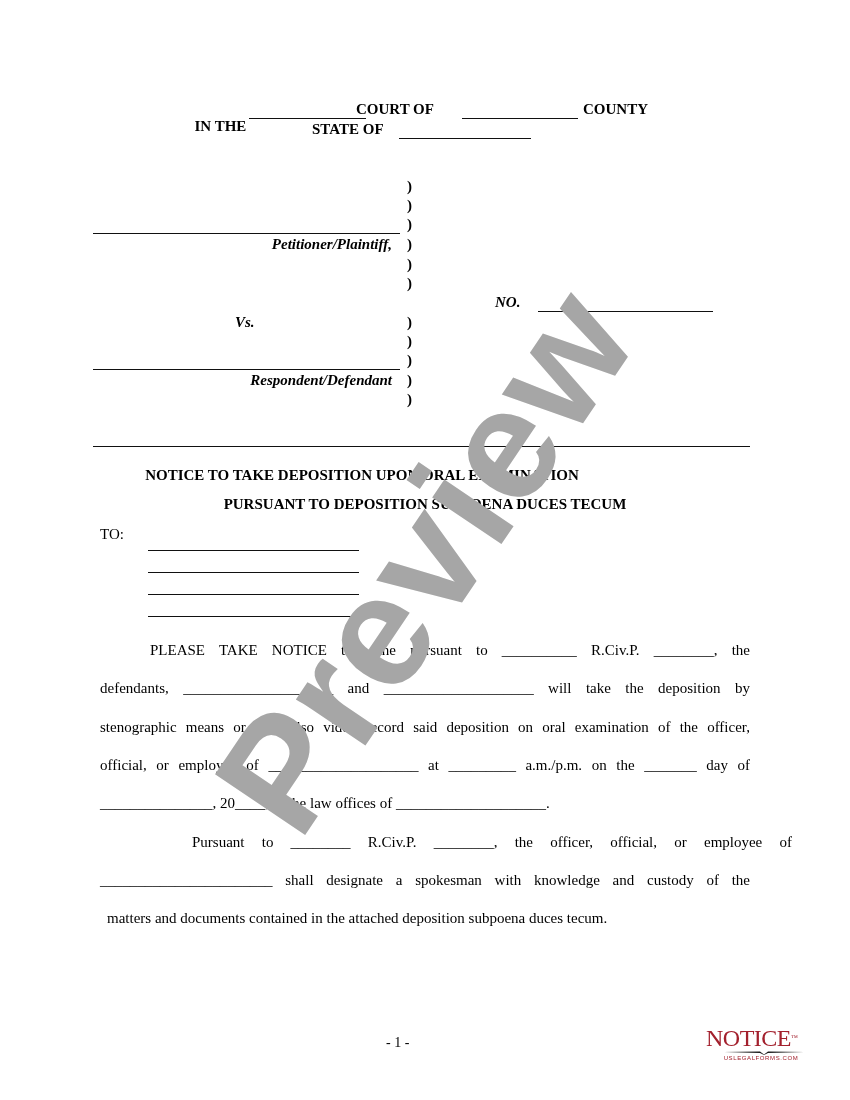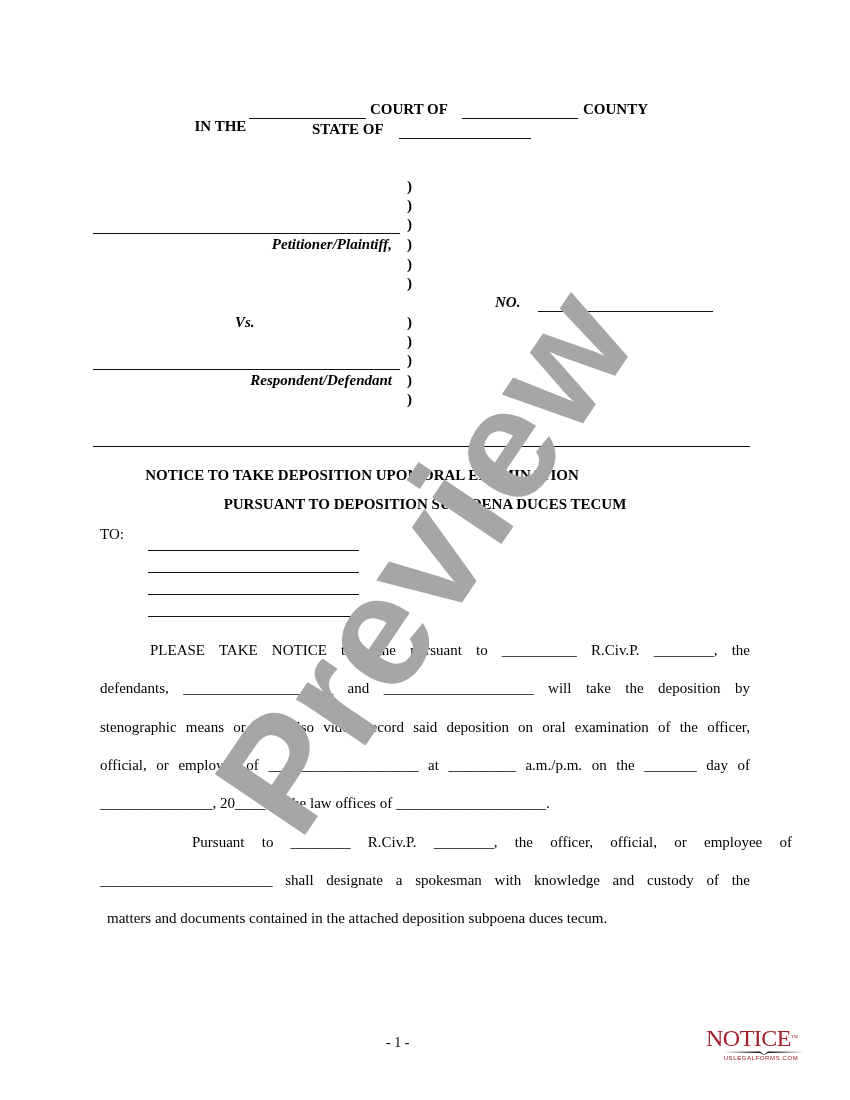--- a/index.html
+++ b/index.html
@@ -27,21 +27,21 @@
               color:#a3202d; letter-spacing:0.6px; text-align:center; margin-top:5px; width:110px; }
   .logo-wing { position:absolute; left:18px; top:25px; width:80px; height:4px; }
 </style>
 </head>
 <body>
 
 <div class="abs heading" style="left:187px; top:101px;">
   <span>IN THE</span>
 </div>
 <div class="hline" style="left:249px; top:118px; width:117px;"></div>
-<div class="abs heading" style="left:370px; top:101px;">COURT OF</div>
+<div class="abs heading" style="left:356px; top:101px;">COURT OF</div>
 <div class="hline" style="left:462px; top:118px; width:116px;"></div>
 <div class="abs heading" style="left:583px; top:101px;">COUNTY</div>
 
 <div class="abs heading" style="left:312px; top:121px;">STATE OF</div>
 <div class="hline" style="left:399px; top:138px; width:132px;"></div>
 
 <div class="abs paren" style="left:407px; top:178px;">)</div>
 <div class="abs paren" style="left:407px; top:197px;">)</div>
 <div class="abs paren" style="left:407px; top:216px;">)</div>
 <div class="abs paren" style="left:407px; top:236px;">)</div>

